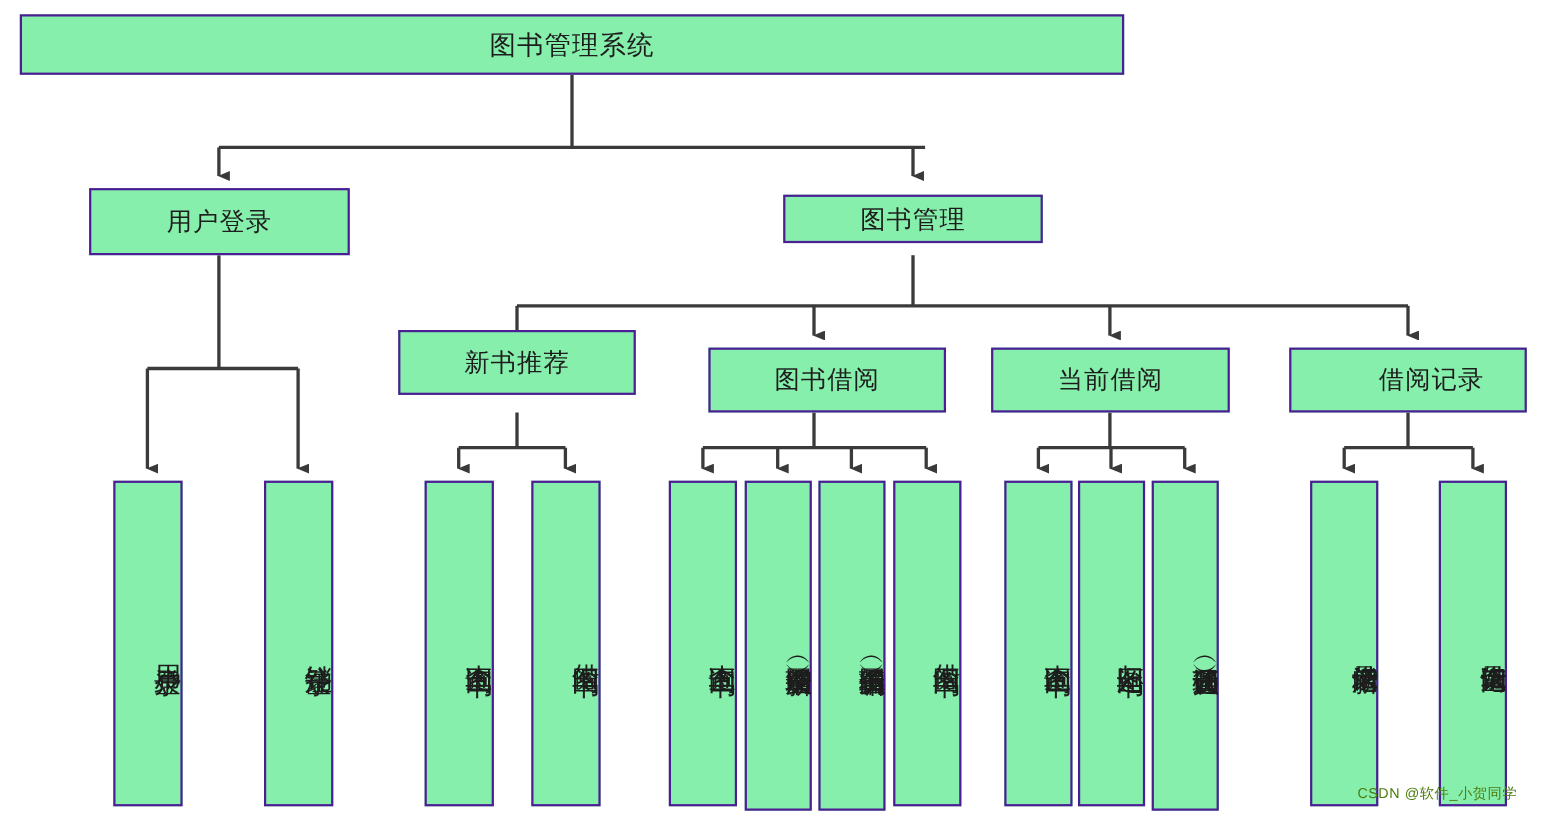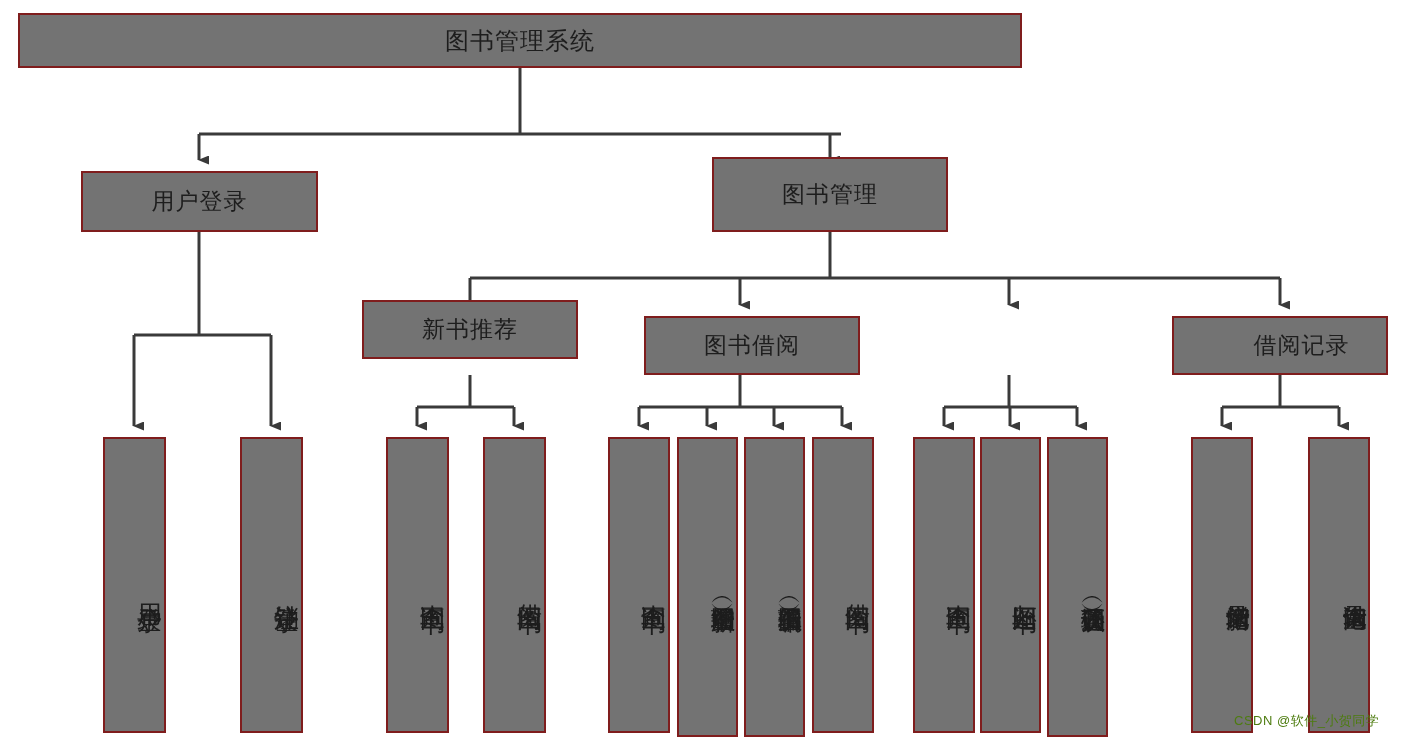--- a/index.html
+++ b/index.html
@@ -23,26 +23,27 @@
     position: absolute;
     top: 0;
     left: 0;
     width: 1405px;
     height: 747px;
     display: block;
   }
   .node-box {
     position: absolute;
     box-sizing: border-box;
-    border: 2px solid #7f1d1d;
-    background: #737373;
+    border: 2px solid #4c1d95;
+    background: #86efac;
     display: flex;
     align-items: center;
     justify-content: center;
     color: #1d1d1d;
+    font-family: Liberation Mono, monospace;
   }
   .node-h {
     font-size: 23px;
     letter-spacing: 1px;
     white-space: nowrap;
   }
   .node-root {
     font-size: 24px;
     letter-spacing: 1px;
   }
@@ -131,30 +132,33 @@
     </g>
   </svg>
 
   <div class="node-box node-root" style="left:18px; top:13px; width:1004px; height:55px;">
     <span>图书管理系统</span>
   </div>
 
   <div class="node-box node-h" style="left:81px; top:171px; width:237px; height:61px;">
     <span>用户登录</span>
   </div>
-  <div class="node-box node-h" style="left:712px; top:157px; width:236px; height:75px;">
+  <div class="node-box node-h" style="left:712px; top:177px; width:236px; height:44px;">
     <span>图书管理</span>
   </div>
 
   <div class="node-box node-h" style="left:362px; top:300px; width:216px; height:59px;">
     <span>新书推荐</span>
   </div>
   <div class="node-box node-h" style="left:632px; top:316px; width:216px; height:59px;margin-left:12px;">
     <span>图书借阅</span>
   </div>
+  <div class="node-box node-h" style="left:901px; top:316px; width:217px; height:59px;">
+    <span>当前借阅</span>
+  </div>
   <div class="node-box node-h" style="left:1172px; top:316px; width:216px; height:59px;padding-left:43px;">
     <span>借阅记录</span>
   </div>
 
   <div class="node-box node-v" style="left:103px; top:437px; width:63px; height:296px;">
     <span class="vlabel">用户登录</span>
   </div>
   <div class="node-box node-v" style="left:240px; top:437px; width:63px; height:296px;">
     <span class="vlabel">注销登录</span>
   </div>

